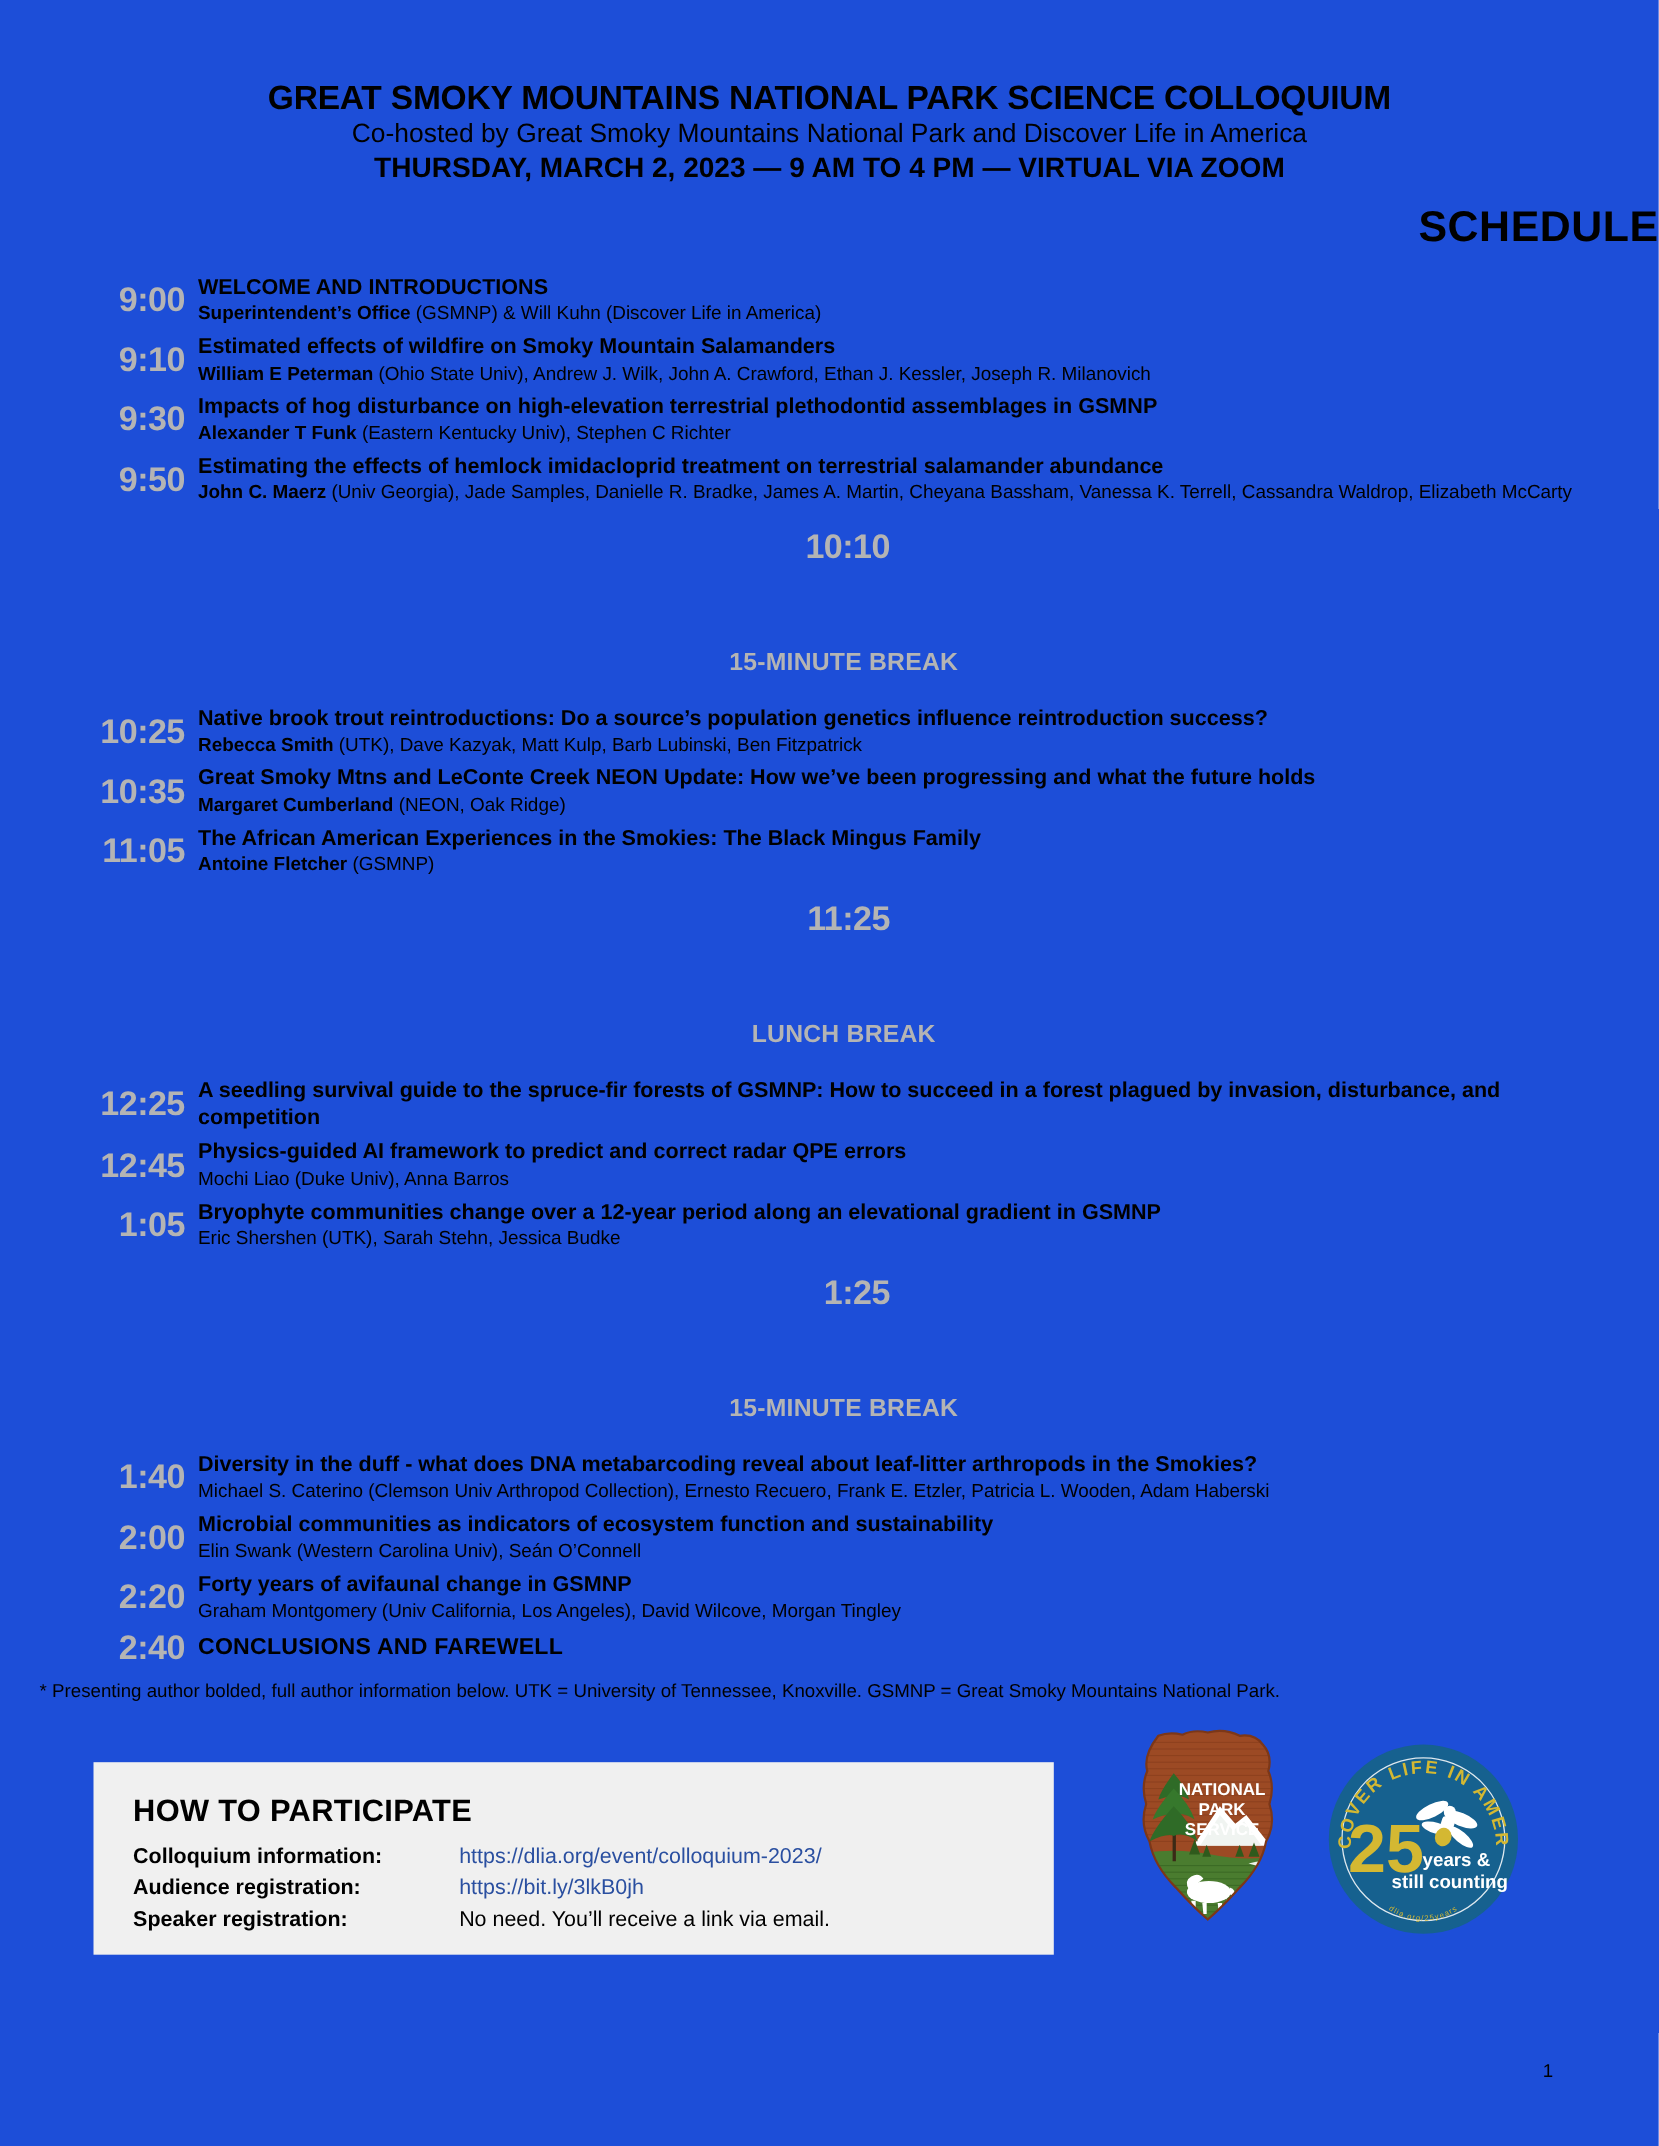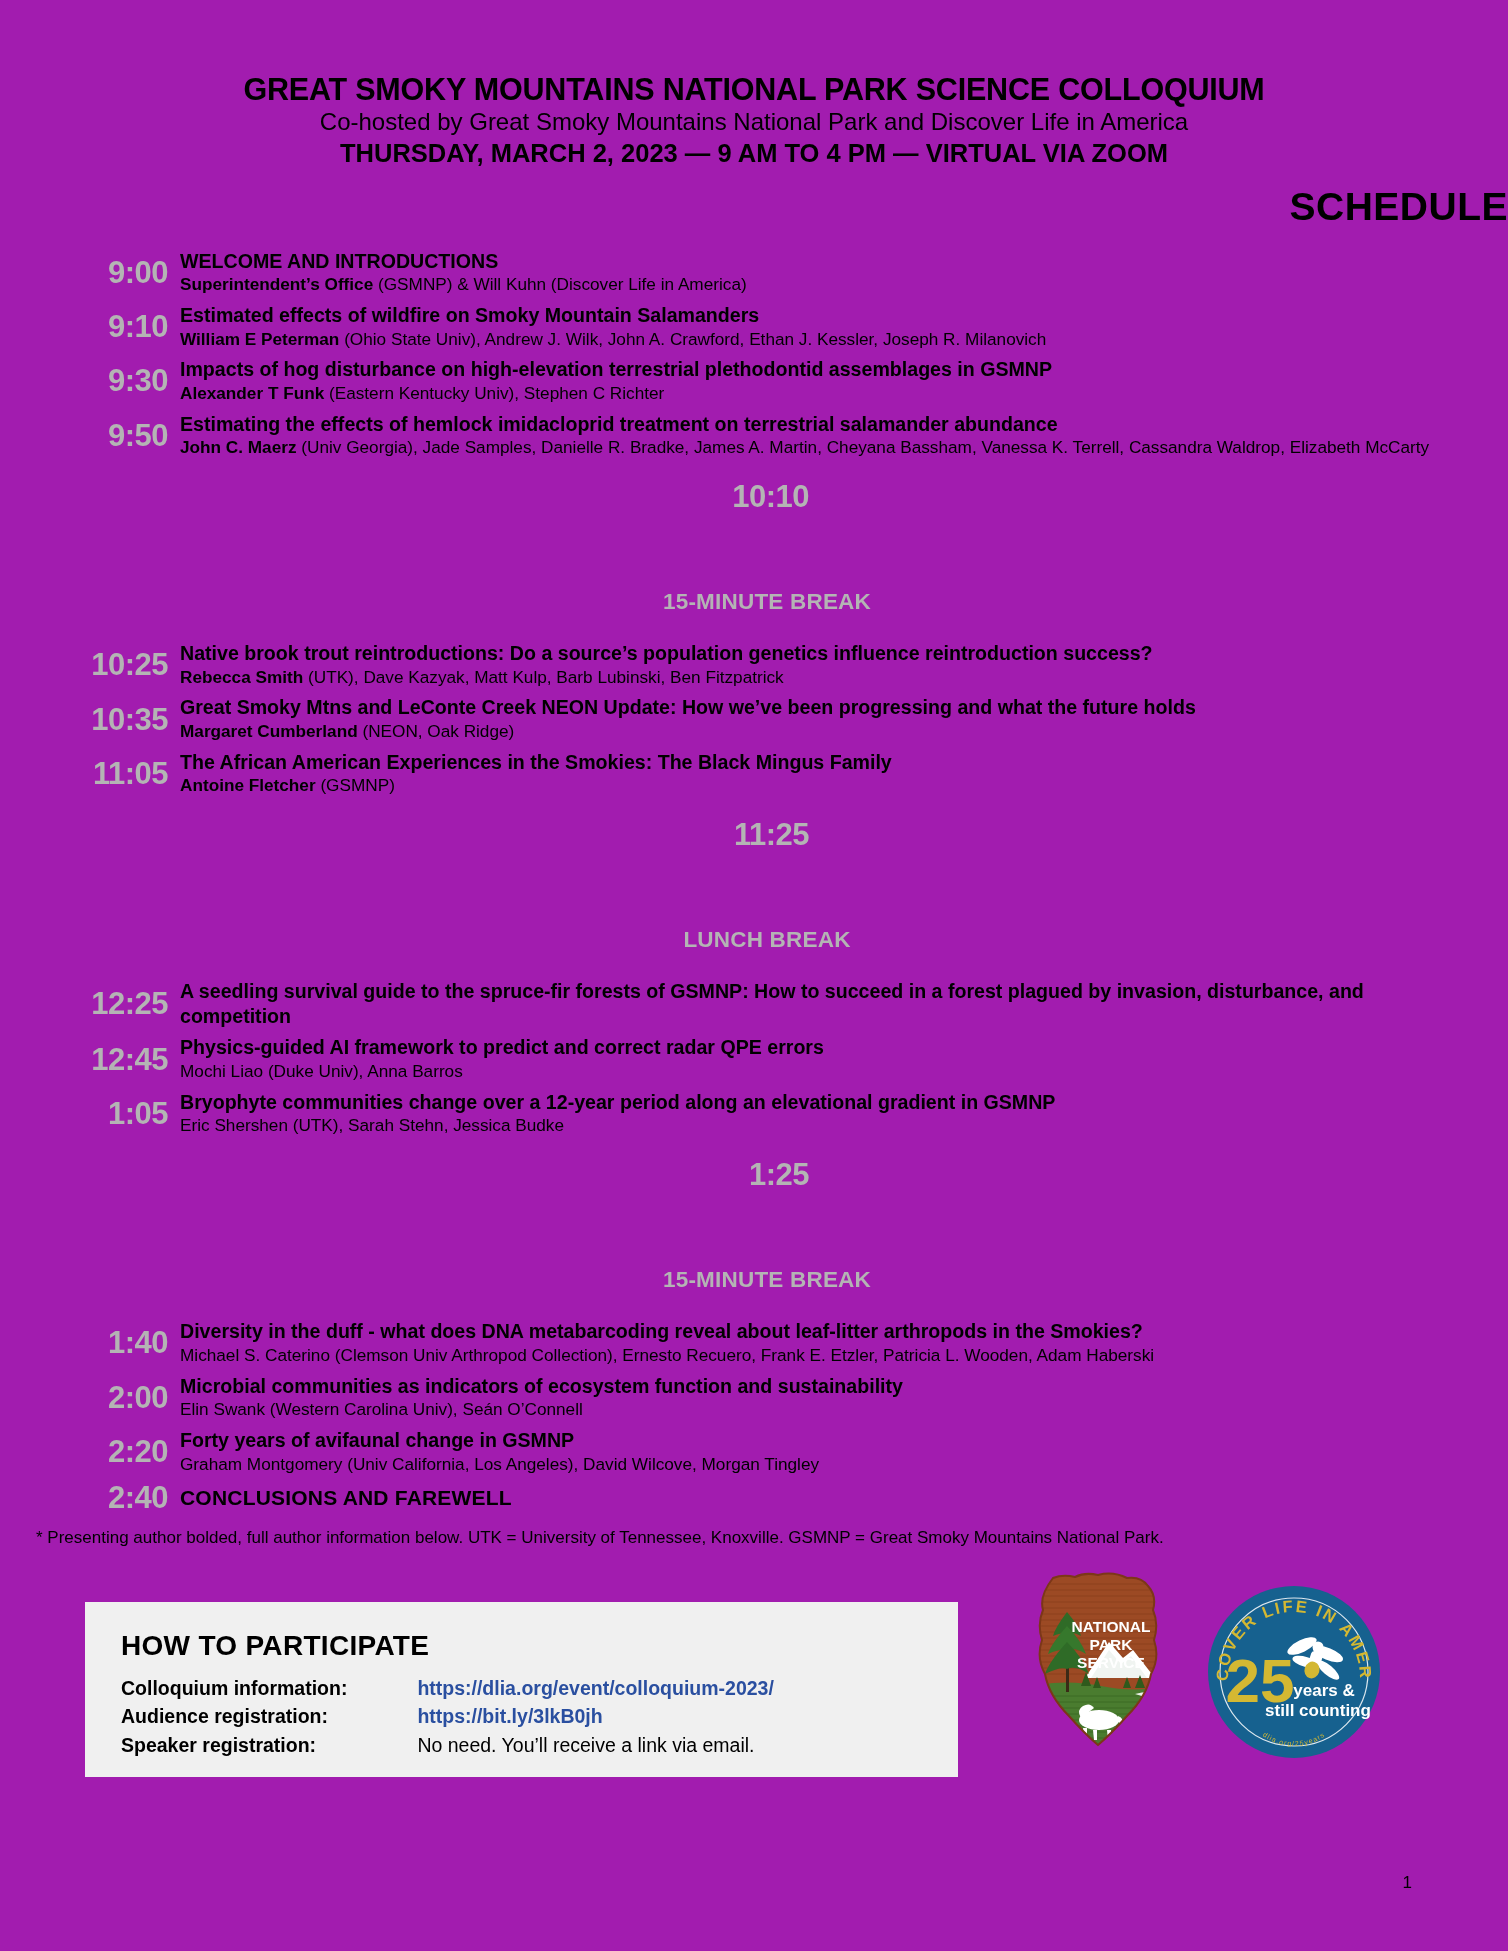--- a/index.html
+++ b/index.html
@@ -9,21 +9,21 @@
     background: #ffffff;
   }
   body {
     font-family: "Liberation Sans", sans-serif;
     color: #000000;
   }
   .page {
     position: relative;
     width: 1508px;
     height: 1951px;
-    background: #a21caf;
+    background: #1d4ed8;
     overflow: hidden;
     box-sizing: border-box;
   }
 
   
   .header {
     padding-top: 72px;
     text-align: center;
   }
   .hdr-title {
@@ -158,21 +158,21 @@
   }
   .ptable td.lbl {
     font-weight: bold;
     padding-right: 70px;
     white-space: nowrap;
     color: #000;
   }
   .ptable td.val { white-space: nowrap; }
   .link {
     color: #2a4fa0;
-    font-weight: bold;
+    font-weight: normal;
   }
   .plainval { color: #000; font-weight: normal; }
 
   
   .logos {
     position: absolute;
     right: 126px;
     top: 0px;
     display: flex;
     align-items: flex-start;

